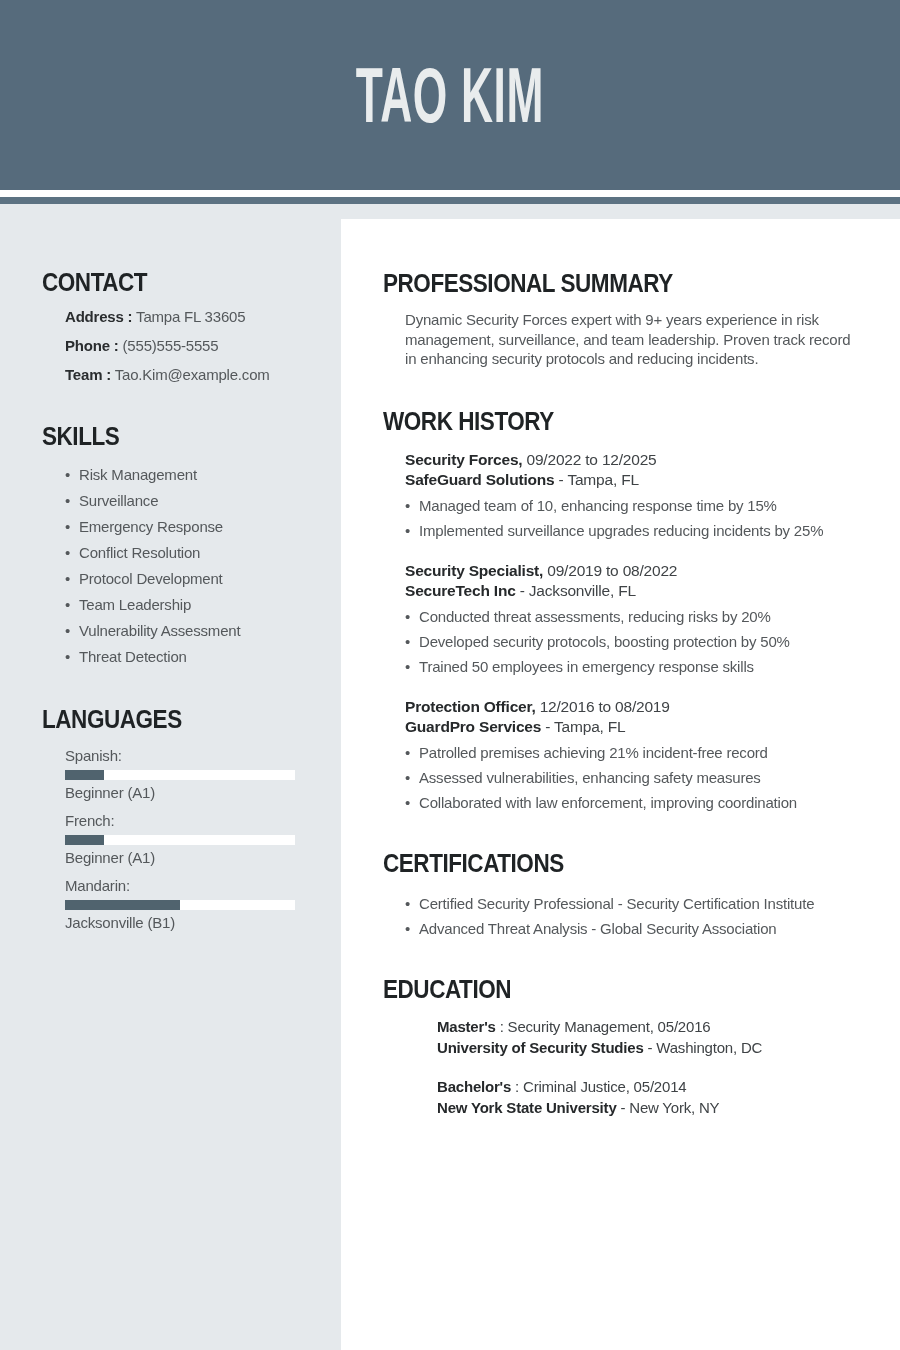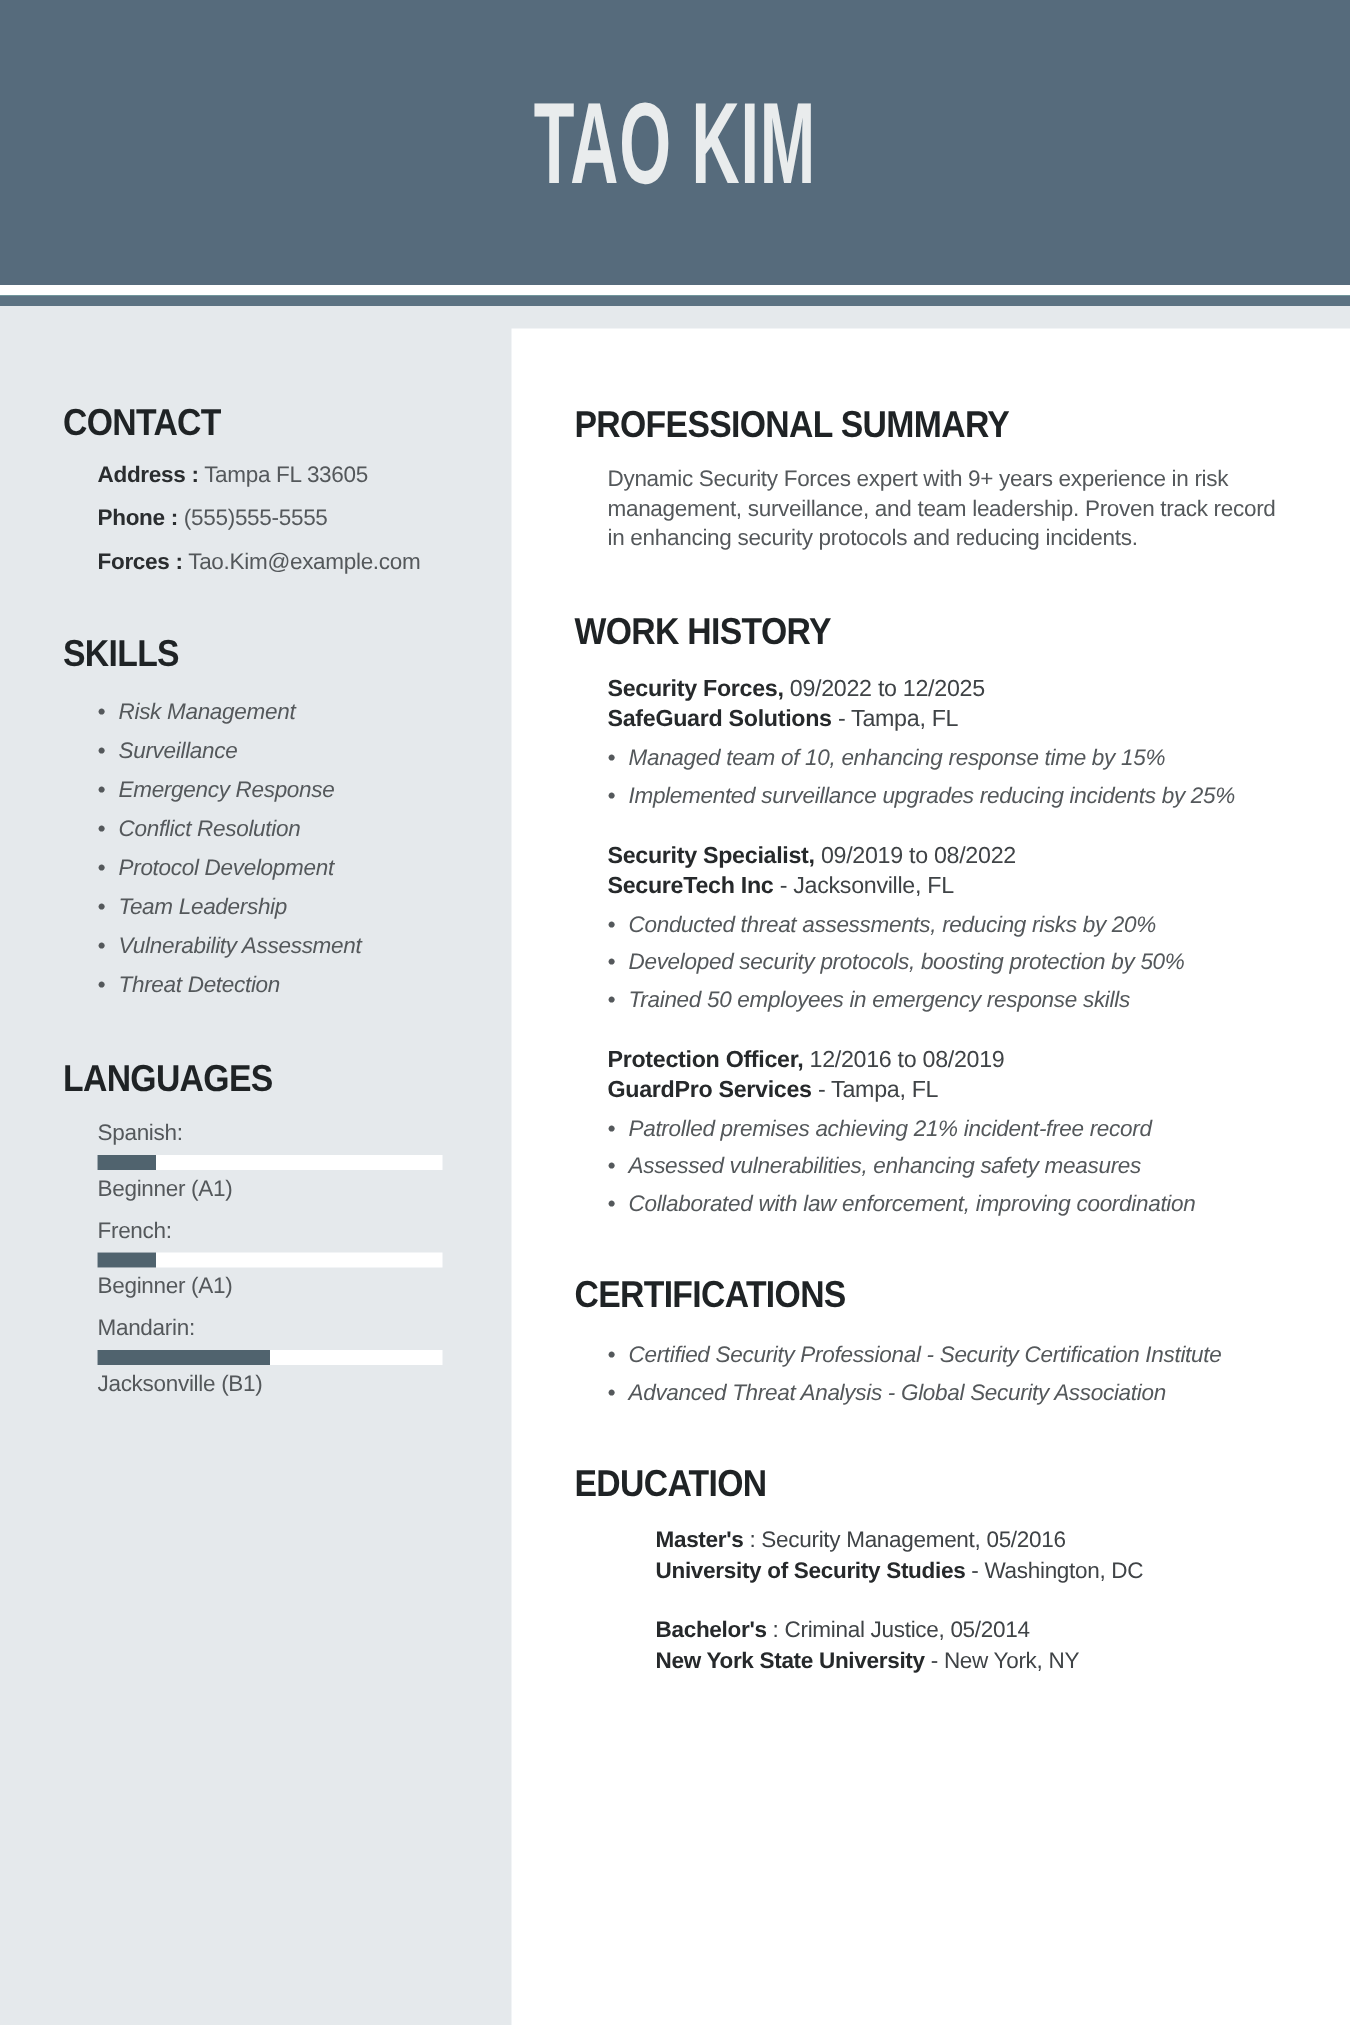--- a/index.html
+++ b/index.html
@@ -18,21 +18,21 @@
   .sidebar { width:341px; flex:0 0 341px; padding:64px 26px 0 42px; }
   .main-panel { flex:1; background:#ffffff; margin-top:15px; padding:50px 48px 0 42px; }
 
   h2.sec-heading { font-size:25px; font-weight:700; color:#1f2325; letter-spacing:-0.5px; white-space:nowrap; transform:scaleX(0.90); transform-origin:left center; margin-bottom:12px; }
 
   
   .side-section { margin-bottom:40px; }
   .side-body { padding-left:23px; font-size:15px; color:#54585b; }
   .contact-item { margin-bottom:14px; line-height:15px; letter-spacing:-0.2px; }
   .contact-item b { color:#2a2d2f; font-weight:700; }
-  ul.plain { list-style:none;font-style:italic; }
+  ul.plain { list-style:none; }
   ul.bullets li { position:relative; padding-left:14px; line-height:16px; letter-spacing:-0.2px; }
   ul.bullets li::before { content:"\2022"; position:absolute; left:0; top:0; color:#54585b; }
   .skills-list li { margin-bottom:10px; font-size:15px; color:#54585b; }
   .skills-list { margin-top:16px; }
 
   .language-item { margin-bottom:13px; }
   .language-name { font-size:15px; color:#54585b; line-height:16px; letter-spacing:-0.2px; }
   .language-bar { width:230px; height:10px; background:#ffffff; margin-top:6px; }
   .language-bar-fill { height:100%; background:#50636e; }
   .language-level { font-size:15px; color:#54585b; line-height:15px; margin-top:5px; letter-spacing:-0.2px; }
@@ -72,21 +72,21 @@
         <div class="side-body">
           <div class="contact-item">
             <b>Address :</b>
             <span>Tampa FL 33605</span>
           </div>
           <div class="contact-item">
             <b>Phone :</b>
             <span>(555)555-5555</span>
           </div>
           <div class="contact-item">
-            <b>Forces :</b>
+            <b>Team :</b>
             <span>Tao.Kim@example.com</span>
           </div>
         </div>
       </section>
 
       <section class="side-section">
         <h2 class="sec-heading">SKILLS</h2>
         <div class="side-body">
           <ul class="plain bullets skills-list">
             <li>Risk Management</li>

